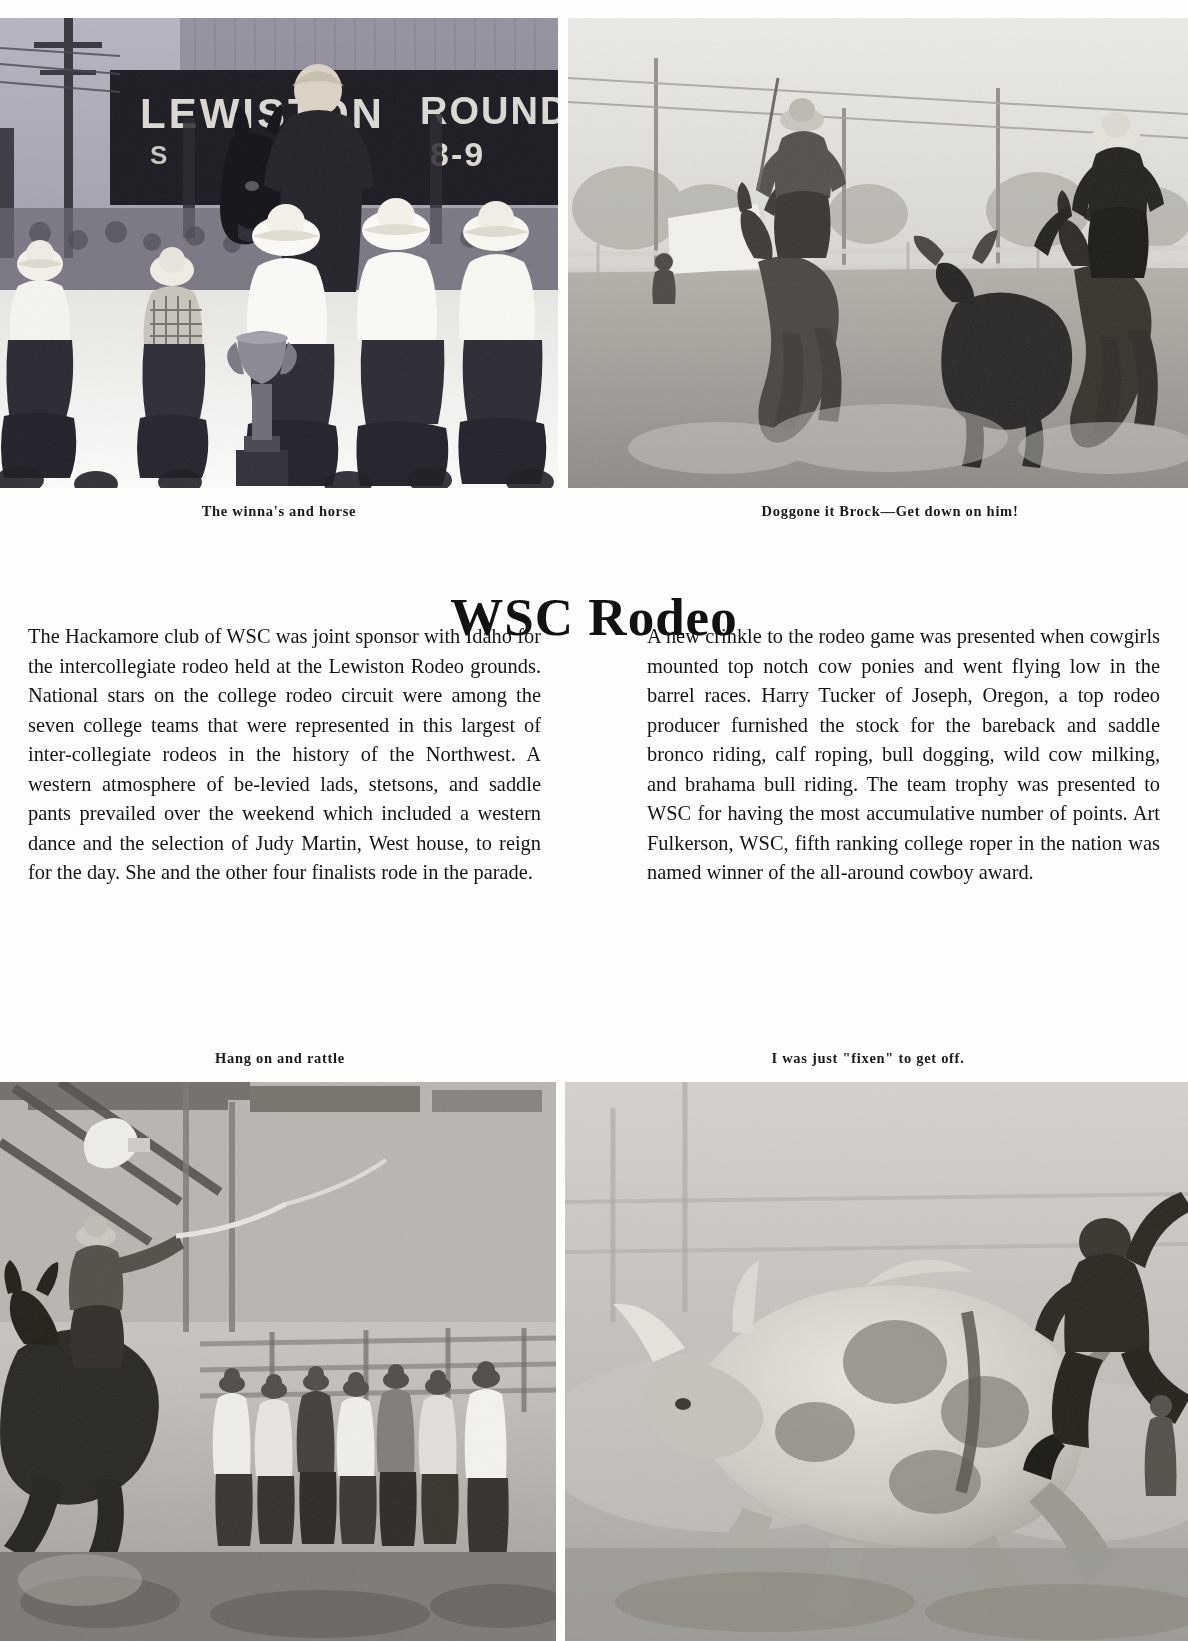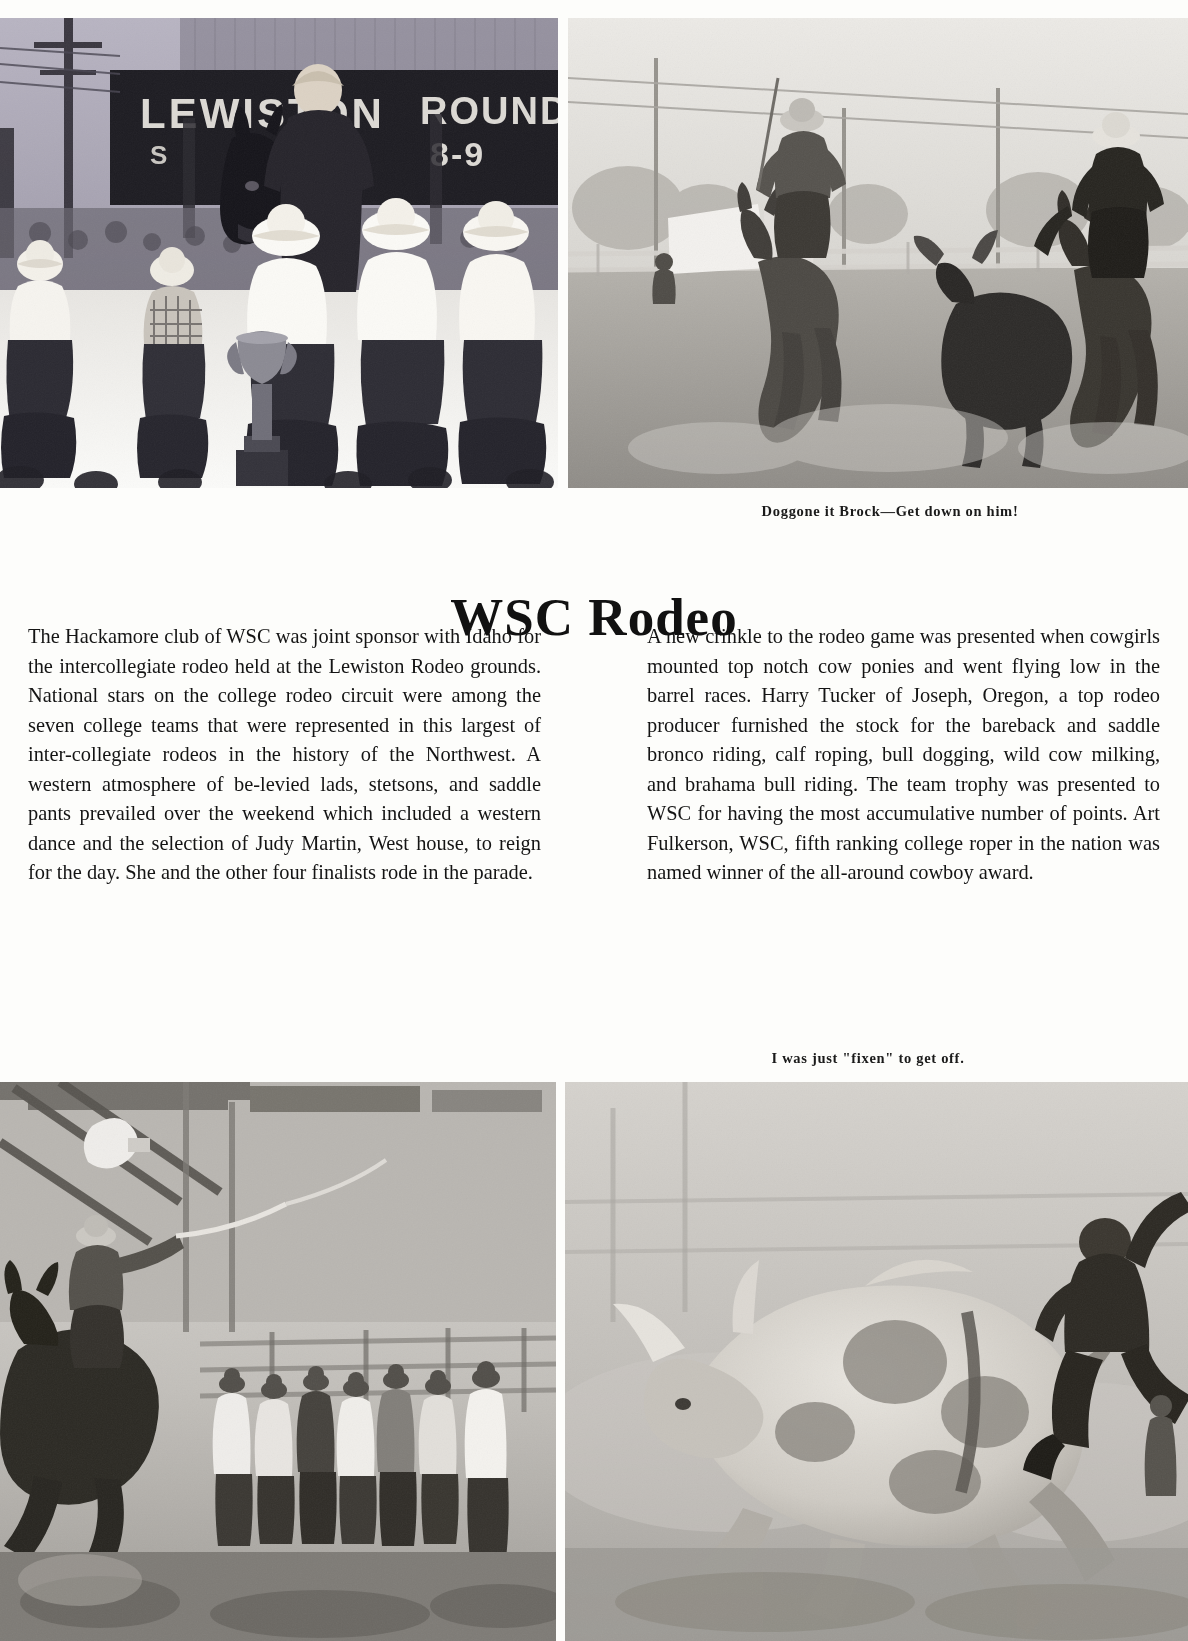--- a/index.html
+++ b/index.html
@@ -261,20 +261,21 @@
         <ellipse cx="180" cy="464" rx="22" ry="13"></ellipse>
         <ellipse cx="348" cy="466" rx="24" ry="13"></ellipse>
         <ellipse cx="430" cy="462" rx="22" ry="13"></ellipse>
         <ellipse cx="530" cy="464" rx="24" ry="13"></ellipse>
       </g>
 
       <rect x="0" y="0" width="558" height="470" filter="url(#tlGrain)" fill="#ffffff" opacity="0.35"></rect>
     </svg>
   </div>
 
+  <div class="caption" id="caption-top-left">The winna's and horse</div>
 
   <div class="photo" id="photo-top-right">
     <svg viewBox="0 0 620 470" preserveAspectRatio="none">
       <defs>
         <linearGradient id="trSky" x1="0" y1="0" x2="0" y2="1">
           <stop offset="0" stop-color="#eceae6"></stop>
           <stop offset="1" stop-color="#d8d6d1"></stop>
         </linearGradient>
         <linearGradient id="trDirt" x1="0" y1="0" x2="0" y2="1">
           <stop offset="0" stop-color="#b4b1ab"></stop>
@@ -391,20 +392,21 @@
 
   <div id="article">
     <div class="column">
       <p>The Hackamore club of WSC was joint sponsor with Idaho for the intercollegiate rodeo held at the Lewiston Rodeo grounds. National stars on the college rodeo circuit were among the seven college teams that were represented in this largest of inter-collegiate rodeos in the history of the Northwest. A western atmosphere of be-levied lads, stetsons, and saddle pants prevailed over the weekend which included a western dance and the selection of Judy Martin, West house, to reign for the day. She and the other four finalists rode in the parade.</p>
     </div>
     <div class="column">
       <p>A new crinkle to the rodeo game was presented when cowgirls mounted top notch cow ponies and went flying low in the barrel races. Harry Tucker of Joseph, Oregon, a top rodeo producer furnished the stock for the bareback and saddle bronco riding, calf roping, bull dogging, wild cow milking, and brahama bull riding. The team trophy was presented to WSC for having the most accumulative number of points. Art Fulkerson, WSC, fifth ranking college roper in the nation was named winner of the all-around cowboy award.</p>
     </div>
   </div>
 
+  <div class="caption" id="caption-bot-left">Hang on and rattle</div>
   <div class="caption" id="caption-bot-right">I was just "fixen" to get off.</div>
 
   <div class="photo" id="photo-bot-left">
     <svg viewBox="0 0 556 559" preserveAspectRatio="none">
       <defs>
         <linearGradient id="blBg" x1="0" y1="0" x2="0" y2="1">
           <stop offset="0" stop-color="#dcdad6"></stop>
           <stop offset="0.55" stop-color="#c2bfba"></stop>
           <stop offset="1" stop-color="#9f9c97"></stop>
         </linearGradient>

